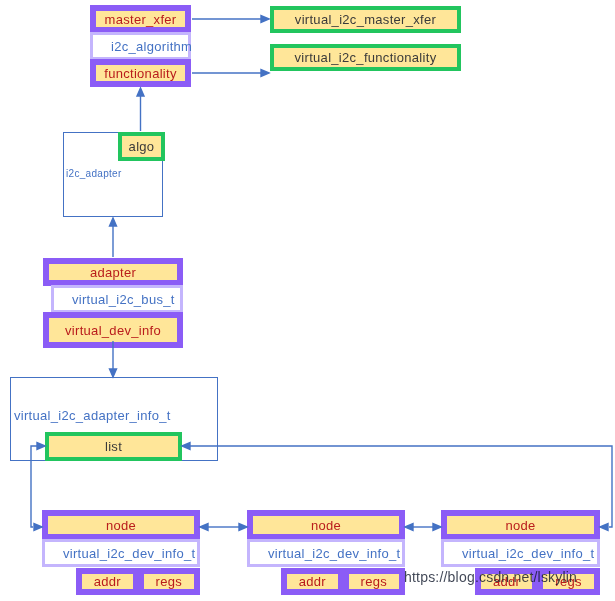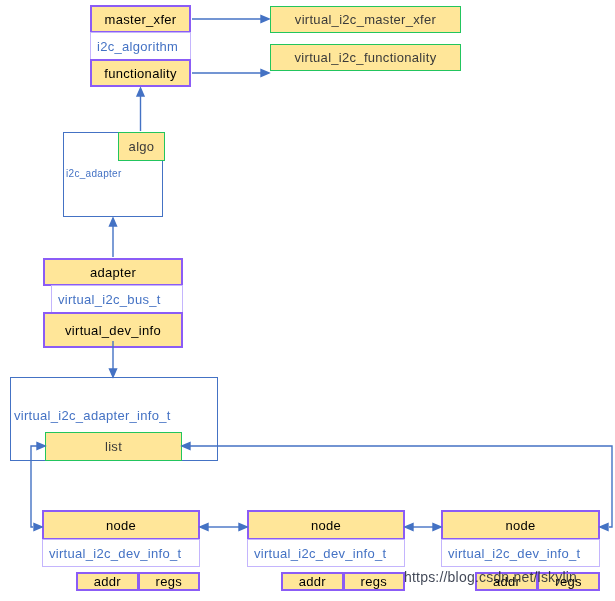--- a/index.html
+++ b/index.html
@@ -3,26 +3,26 @@
 <meta charset="utf-8">
 <style>
   html,body{margin:0;padding:0;background:#ffffff;}
   #canvas{
     position:relative;width:615px;height:601px;background:#ffffff;overflow:hidden;
     font-family:"Liberation Sans", sans-serif;font-size:13px;letter-spacing:.3px;
   }
   .struct{position:absolute;display:flex;flex-direction:column;}
   .row{box-sizing:border-box;display:flex;align-items:center;justify-content:center;}
   .row + .row{margin-top:-1px;}
-  .tan{background:#FFE699;border:2px solid #8b5cf6;color:#000000;}
-  .white{background:#ffffff;border:1px solid #c4b5fd;color:#4472C4;justify-content:flex-start;padding-left:6px;}
+  .tan{background:#FFE699;border:6px solid #8b5cf6;color:#b91c1c;}
+  .white{background:#ffffff;border:3px solid #c4b5fd;color:#4472C4;justify-content:flex-start;padding-left:18px;}
   .split{display:flex;flex-direction:row;}
   .split .cell{box-sizing:border-box;flex:1;display:flex;align-items:center;justify-content:center;margin-left:34px;}
   .split .cell + .cell{margin-left:-1px;}
-  .box-tan{position:absolute;box-sizing:border-box;background:#FFE699;border:1px solid #22c55e;
+  .box-tan{position:absolute;box-sizing:border-box;background:#FFE699;border:4px solid #22c55e;
     color:#3a3a3a;display:flex;align-items:center;justify-content:center;}
   .container-box{position:absolute;box-sizing:border-box;background:#ffffff;border:1.5px solid #4472C4;z-index:1;}
   .container-label{position:absolute;color:#4472C4;z-index:2;white-space:nowrap;}
   .z3{z-index:3;}
   #arrows{position:absolute;left:0;top:0;width:615px;height:601px;z-index:5;pointer-events:none;}
   #watermark{position:absolute;left:404px;top:569px;z-index:10;font-size:14px;
     color:#0f172a;opacity:.8;white-space:nowrap;letter-spacing:.2px;}
 </style>
 </head>
 <body>

